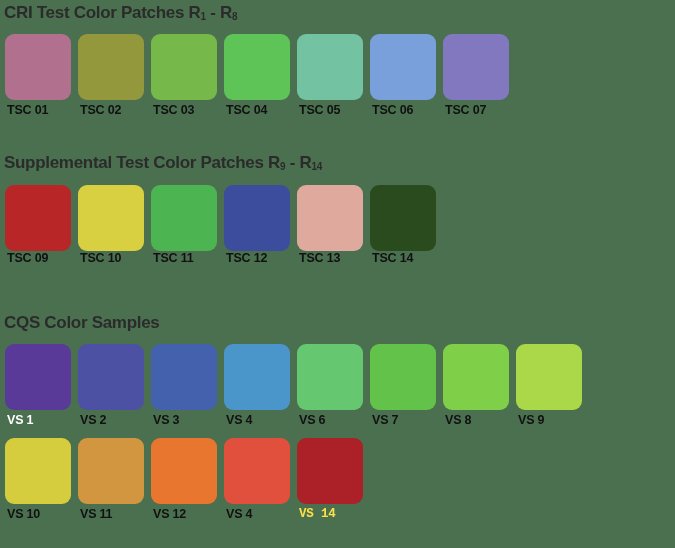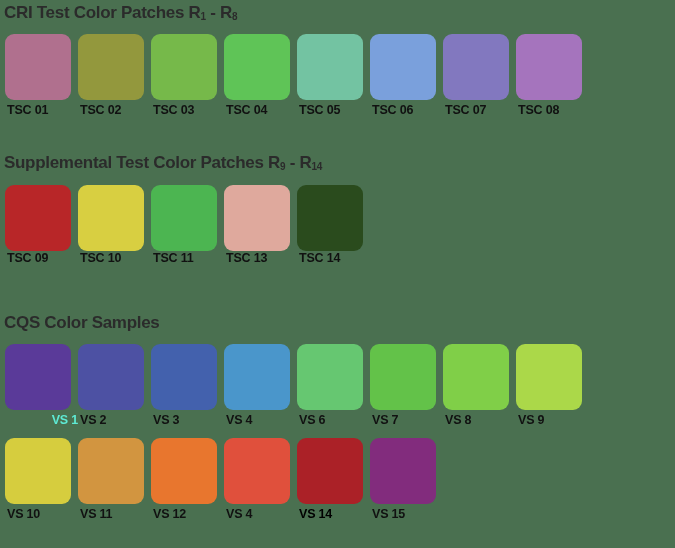--- a/index.html
+++ b/index.html
@@ -107,24 +107,20 @@
           <div class="swatch-label" style="color: rgb(17, 17, 17);">TSC 05</div>
         </div>
         <div class="swatch-cell">
           <div class="swatch" style="background: rgb(122, 160, 220);"></div>
           <div class="swatch-label" style="color: rgb(17, 17, 17);">TSC 06</div>
         </div>
         <div class="swatch-cell">
           <div class="swatch" style="background: rgb(130, 120, 191);"></div>
           <div class="swatch-label" style="color: rgb(17, 17, 17);">TSC 07</div>
         </div>
-        <div class="swatch-cell">
-          <div class="swatch" style="background: rgb(165, 116, 189);"></div>
-          <div class="swatch-label" style="color: rgb(17, 17, 17);">TSC 08</div>
-        </div>
       </div>
   </div>
 
   <div class="section" style="top:152px;">
     <div class="section-title" style="color: rgb(43, 43, 43);">
       <span>Supplemental Test Color Patches R</span><sub>9</sub><span> - R</span><sub>14</sub>
     </div>
     <div class="swatch-row labels-tight" id="row-supplemental" style="margin-top:7px;">
         <div class="swatch-cell">
           <div class="swatch" style="background: rgb(184, 38, 40);"></div>
@@ -132,36 +128,40 @@
         </div>
         <div class="swatch-cell">
           <div class="swatch" style="background: rgb(216, 207, 65);"></div>
           <div class="swatch-label" style="color: rgb(17, 17, 17);">TSC 10</div>
         </div>
         <div class="swatch-cell">
           <div class="swatch" style="background: rgb(76, 181, 81);"></div>
           <div class="swatch-label" style="color: rgb(17, 17, 17);">TSC 11</div>
         </div>
         <div class="swatch-cell">
+          <div class="swatch" style="background: rgb(60, 77, 158);"></div>
+          <div class="swatch-label" style="color: rgb(17, 17, 17);">TSC 12</div>
+        </div>
+        <div class="swatch-cell">
           <div class="swatch" style="background: rgb(223, 169, 157);"></div>
           <div class="swatch-label" style="color: rgb(17, 17, 17);">TSC 13</div>
         </div>
         <div class="swatch-cell">
           <div class="swatch" style="background: rgb(42, 75, 29);"></div>
           <div class="swatch-label" style="color: rgb(17, 17, 17);">TSC 14</div>
         </div>
       </div>
   </div>
 
   <div class="section" style="top:312px;">
     <div class="section-title" style="color: rgb(43, 43, 43);">CQS Color Samples</div>
     <div class="swatch-row labels-normal" id="row-cqs-a" style="margin-top:10px;">
         <div class="swatch-cell">
           <div class="swatch" style="background: rgb(90, 58, 153);"></div>
-          <div class="swatch-label" style="color: #5eead4; text-align: right;">VS 1</div>
+          <div class="swatch-label" style="color: #ffffff;">VS 1</div>
         </div>
         <div class="swatch-cell">
           <div class="swatch" style="background: rgb(77, 81, 163);"></div>
           <div class="swatch-label" style="color: rgb(17, 17, 17);">VS 2</div>
         </div>
         <div class="swatch-cell">
           <div class="swatch" style="background: rgb(67, 97, 173);"></div>
           <div class="swatch-label" style="color: rgb(17, 17, 17);">VS 3</div>
         </div>
         <div class="swatch-cell">
@@ -197,22 +197,18 @@
         <div class="swatch-cell">
           <div class="swatch" style="background: rgb(232, 118, 46);"></div>
           <div class="swatch-label" style="color: rgb(17, 17, 17);">VS 12</div>
         </div>
         <div class="swatch-cell">
           <div class="swatch" style="background: rgb(224, 80, 60);"></div>
           <div class="swatch-label" style="color: rgb(17, 17, 17);">VS 4</div>
         </div>
         <div class="swatch-cell">
           <div class="swatch" style="background: rgb(171, 33, 39);"></div>
-          <div class="swatch-label" style="color: #000000;">VS 14</div>
-        </div>
-        <div class="swatch-cell">
-          <div class="swatch" style="background: rgb(130, 44, 125);"></div>
-          <div class="swatch-label" style="color: rgb(17, 17, 17);">VS 15</div>
+          <div class="swatch-label" style="color: #fde047; font-family: Liberation Mono, monospace;">VS 14</div>
         </div>
       </div>
   </div>
 
 </div>
 
 </body></html>

